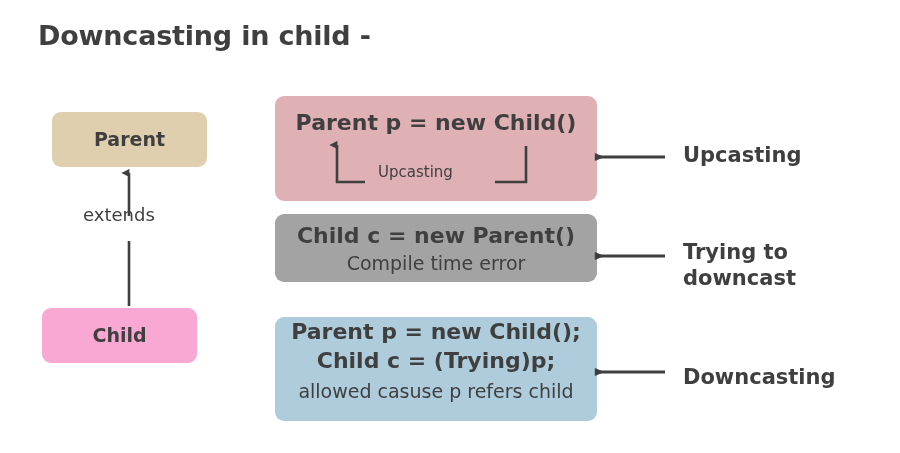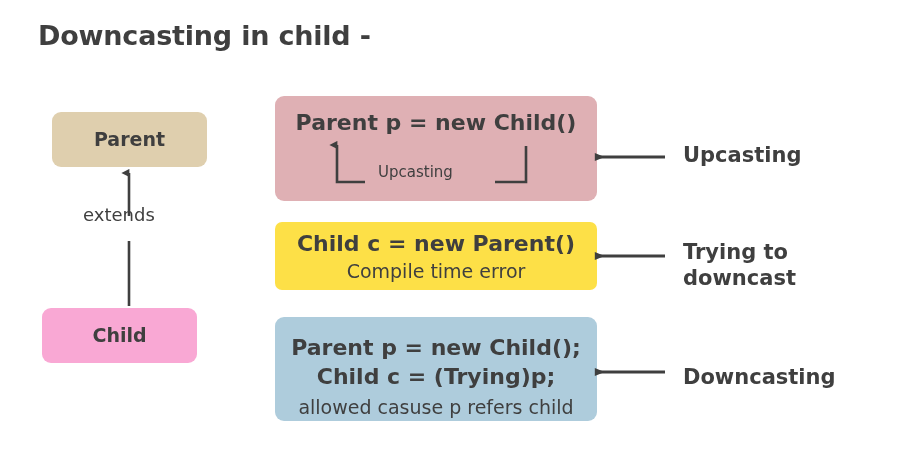--- a/index.html
+++ b/index.html
@@ -60,21 +60,21 @@
   #box-parent { left: 52px; top: 112px; background: #dfcfae; }
   #box-child  { left: 42px; top: 308px; background: #f9a8d4; }
 
   
   .code-box {
     left: 267px;
     width: 322px;
     margin-left: 8px;
   }
   #box-upcast   { top: 96px;  height: 105px; background: #dfb0b4; }
-  #box-trying   { top: 222px; height: 68px;  background: #fde047; border-radius: 7px; }
+  #box-trying   { top: 214px; height: 68px;  background: #a3a3a3; }
   #box-downcast { top: 317px; height: 104px; background: #aeccdc; }
 
   .code-line {
     font-size: 22px;
     font-weight: bold;
     color: #3f3f3f;
     white-space: nowrap;
   }
   .code-note {
     font-size: 19px;
@@ -83,21 +83,21 @@
     white-space: nowrap;
   }
 
   
   #box-upcast { justify-content: flex-start; padding-top: 14px; }
   #box-upcast .code-line { margin-bottom: 4px; }
 
   #box-trying .code-line { margin-top: 1px; }
   #box-trying .code-note { margin-top: 3px; }
 
-  #box-downcast { justify-content: flex-start; padding-top: 16px; }
+  #box-downcast { justify-content: flex-start; padding-top: 0; }
   #box-downcast .code-line { line-height: 1.32; }
   #box-downcast .code-note { margin-top: 5px; }
 
   
   .upcast-caption {
     position: absolute;
     left: 378px;
     top: 163px;
     font-size: 15px;
     color: #3f3f3f;

